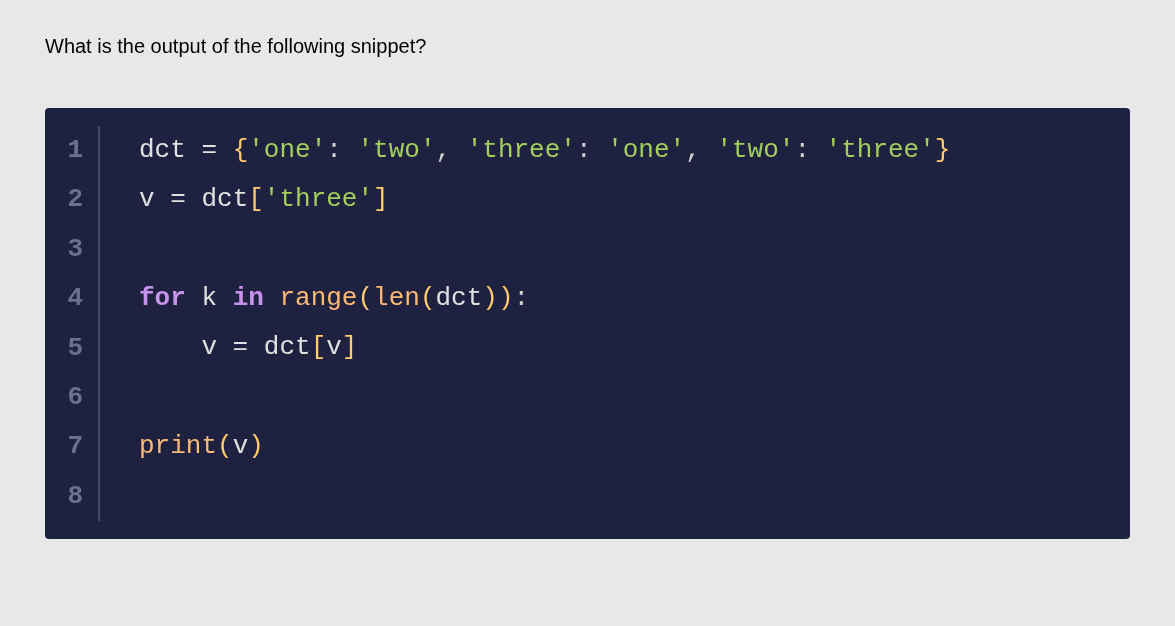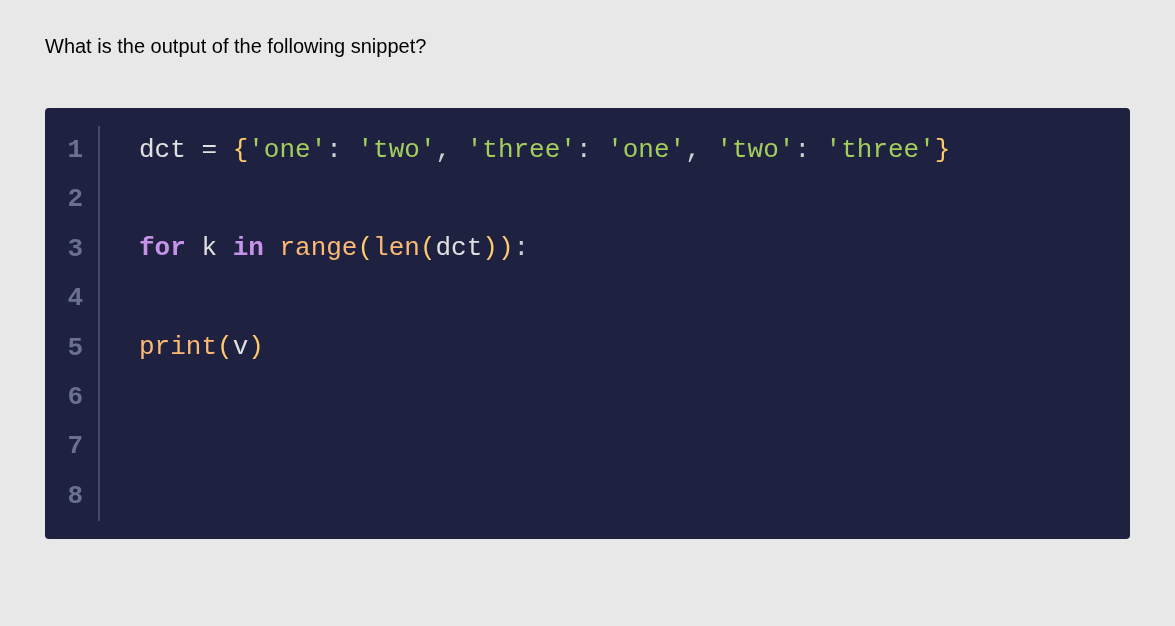--- a/index.html
+++ b/index.html
@@ -72,19 +72,21 @@
     <div>2</div>
     <div>3</div>
     <div>4</div>
     <div>5</div>
     <div>6</div>
     <div>7</div>
     <div>8</div>
   </div>
   <div class="code-content">
     <div class="code-line"><span class="tok-name">dct</span><span class="tok-op"> = </span><span class="tok-brace">{</span><span class="tok-string">'one'</span><span class="tok-punct">: </span><span class="tok-string">'two'</span><span class="tok-punct">, </span><span class="tok-string">'three'</span><span class="tok-punct">: </span><span class="tok-string">'one'</span><span class="tok-punct">, </span><span class="tok-string">'two'</span><span class="tok-punct">: </span><span class="tok-string">'three'</span><span class="tok-brace">}</span></div>
+    <div class="code-line"><span class="tok-name">v</span><span class="tok-op"> = </span><span class="tok-name">dct</span><span class="tok-bracket">[</span><span class="tok-string">'three'</span><span class="tok-bracket">]</span></div>
     <div class="code-line"></div>
     <div class="code-line"><span class="tok-key">for</span><span class="tok-name"> k </span><span class="tok-key">in</span><span> </span><span class="tok-builtin">range</span><span class="tok-paren">(</span><span class="tok-builtin">len</span><span class="tok-paren">(</span><span class="tok-name">dct</span><span class="tok-paren">)</span><span class="tok-paren">)</span><span class="tok-punct">:</span></div>
+    <div class="code-line"><span class="tok-name">    v</span><span class="tok-op"> = </span><span class="tok-name">dct</span><span class="tok-bracket">[</span><span class="tok-name">v</span><span class="tok-bracket">]</span></div>
     <div class="code-line"></div>
     <div class="code-line"><span class="tok-builtin">print</span><span class="tok-paren">(</span><span class="tok-name">v</span><span class="tok-paren">)</span></div>
     <div class="code-line"></div>
   </div>
 </div>
 
 </body></html>

